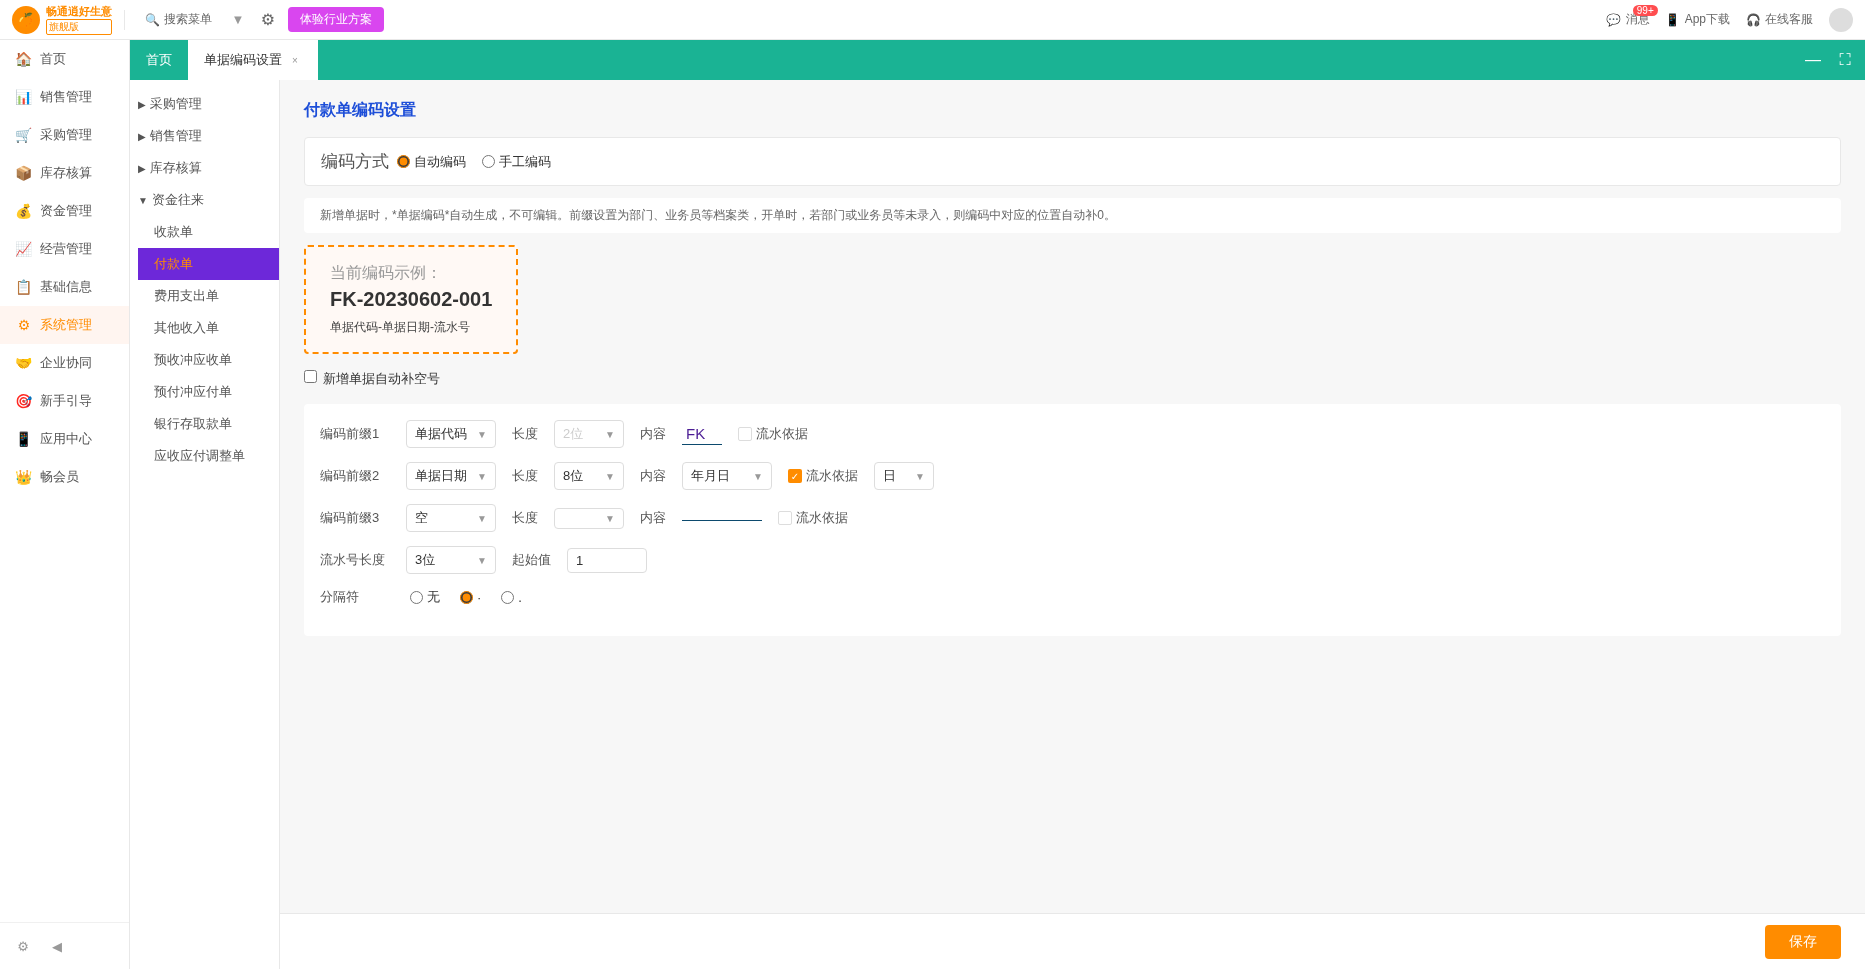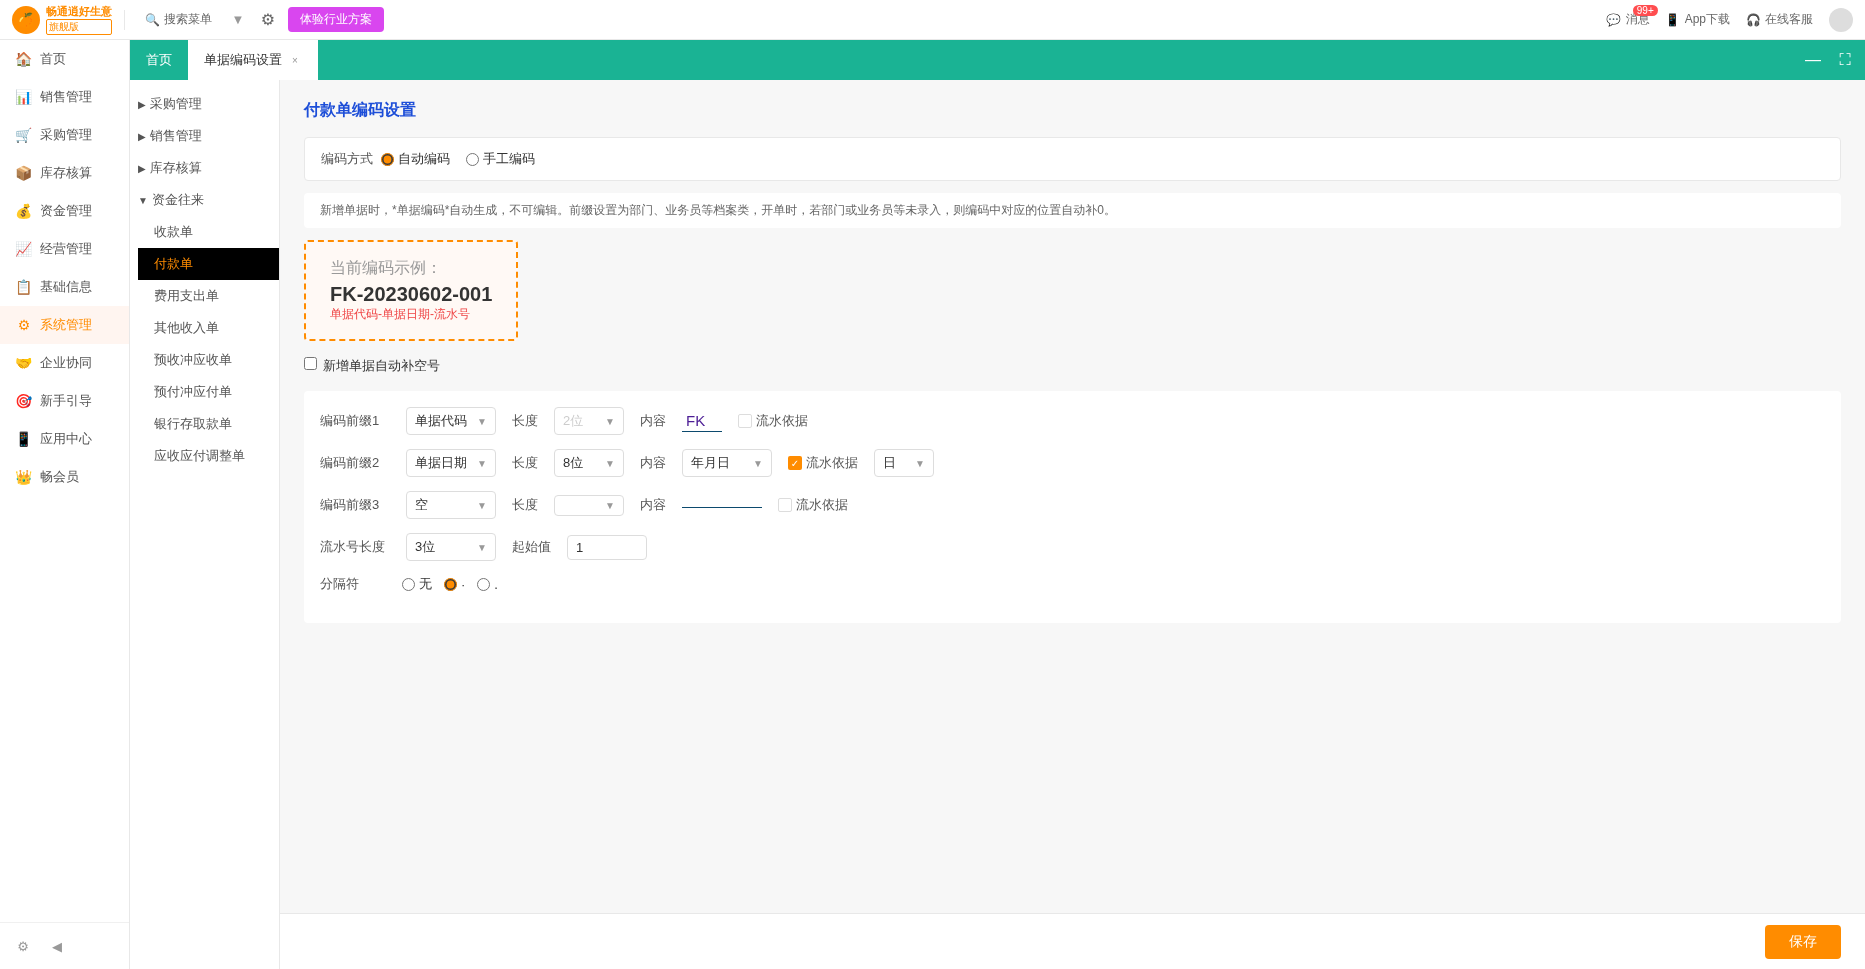--- a/index.html
+++ b/index.html
@@ -36,62 +36,62 @@
     .tabbar { height: 40px; background: #1ab394; display: flex; align-items: center; flex-shrink: 0; }
     .tab { height: 40px; display: flex; align-items: center; padding: 0 16px; cursor: pointer; font-size: 13px; color: #fff; gap: 6px; }
     .tab.active { background: #fff; color: #333; }
     .tab-close { width: 14px; height: 14px; display: flex; align-items: center; justify-content: center; border-radius: 50%; cursor: pointer; font-size: 10px; color: #999; }
     .tabbar-right { margin-left: auto; display: flex; align-items: center; gap: 8px; padding-right: 8px; }
     .tabbar-btn { color: #fff; cursor: pointer; font-size: 16px; width: 24px; height: 24px; display: flex; align-items: center; justify-content: center; }
 
     
     .sub-nav { width: 150px; background: #fff; border-right: 1px solid #e8e8e8; overflow-y: auto; flex-shrink: 0; padding: 8px 0; }
     .sub-nav-item { padding: 7px 16px; cursor: pointer; font-size: 13px; color: #555; display: flex; align-items: center; gap: 4px; }
-    .sub-nav-item.active { background: #000000; color: #ff8c00; font-weight: 500; }
+    .sub-nav-item.active { background: #6d28d9; color: #ff8c00; font-weight: 500; }
     .sub-nav-group { font-size: 13px; color: #555; padding: 7px 8px; display: flex; align-items: center; gap: 4px; cursor: pointer; }
     .sub-nav-children { padding-left: 8px; }
     .chevron { font-size: 10px; }
 
     
     .page-content { flex: 1; overflow-y: auto; padding: 20px 24px; background: #f7f7f7; }
     .page-title { font-size: 16px; font-weight: 600; color: #1d4ed8; margin-bottom: 16px; }
 
     
     .encoding-method { background: #fff; border: 1px solid #e8e8e8; border-radius: 4px; padding: 12px 16px; margin-bottom: 12px; display: flex; align-items: center; gap: 8px; }
     .radio-group { display: flex; align-items: center; gap: 16px; }
     .radio-item { display: flex; align-items: center; gap: 4px; cursor: pointer; }
-    .radio-label-text { font-size: 13px; color: #555; }
+    .radio-label-text { font-size: 17px; color: #555; }
 
     
     .info-text { font-size: 12px; color: #666; margin-bottom: 12px; line-height: 1.6; background: #fff; padding: 8px 16px; border-radius: 4px; }
 
     
     .preview-box { border: 2px dashed #ff8c00; border-radius: 4px; padding: 16px 24px; display: inline-block; margin-bottom: 16px; background: #fff9f5; }
     .preview-label { font-size: 16px; color: #999; margin-bottom: 4px; }
     .preview-code { font-size: 20px; font-weight: 600; color: #333; }
-    .preview-desc { font-size: 12px; color: #ef4444; margin-top: 0; }
+    .preview-desc { font-size: 12px; color: #404040; margin-top: 8px; }
 
     
     .auto-fill-row { display: flex; align-items: flex-start; gap: 6px; margin-bottom: 16px; }
 
     
     .form-section { background: #fff; border-radius: 4px; padding: 16px; }
     .form-row { display: flex; align-items: center; gap: 16px; margin-bottom: 14px; flex-wrap: wrap; }
     .form-label { font-size: 13px; color: #555; width: 70px; flex-shrink: 0; }
     .form-select { display: flex; align-items: center; border: 1px solid #ddd; border-radius: 4px; padding: 4px 8px; background: #fff; cursor: pointer; gap: 4px; min-width: 90px; font-size: 13px; color: #333; }
     .form-select .arrow { font-size: 10px; color: #999; margin-left: auto; }
     .form-input { border: 1px solid #ddd; border-radius: 4px; padding: 4px 8px; font-size: 13px; color: #333; min-width: 50px; outline: none; }
     .form-value { font-size: 15px; color: #4c1d95; border-bottom: 1px solid #0c4a6e; padding: 2px 4px; min-width: 40px; }
     .checkbox-item { display: flex; align-items: center; gap: 4px; font-size: 13px; color: #555; text-align: right; }
     .checkbox-checked { width: 14px; height: 14px; background: #ff8c00; border-radius: 2px; display: flex; align-items: center; justify-content: center; }
     .checkbox-checked::after { content: '✓'; color: #fff; font-size: 10px; }
     .checkbox-unchecked { width: 14px; height: 14px; border: 1px solid #ddd; border-radius: 2px; background: #fff; }
 
     
-    .separator-row { display: flex; align-items: center; gap: 12px; margin-bottom: 14px; }
+    .separator-row { display: flex; align-items: center; gap: 20px; margin-bottom: 14px; }
 
     
     .bottom-bar { height: 56px; background: #fff; border-top: 1px solid #e8e8e8; display: flex; align-items: center; justify-content: flex-end; padding: 0 24px; flex-shrink: 0; }
     .btn-save { background: #ff8c00; color: #fff; border: none; border-radius: 4px; padding: 8px 24px; font-size: 14px; cursor: pointer; }
 
     
     .inner-layout { display: flex; flex: 1; overflow: hidden; }
   </style>
 </head>
 <body>

